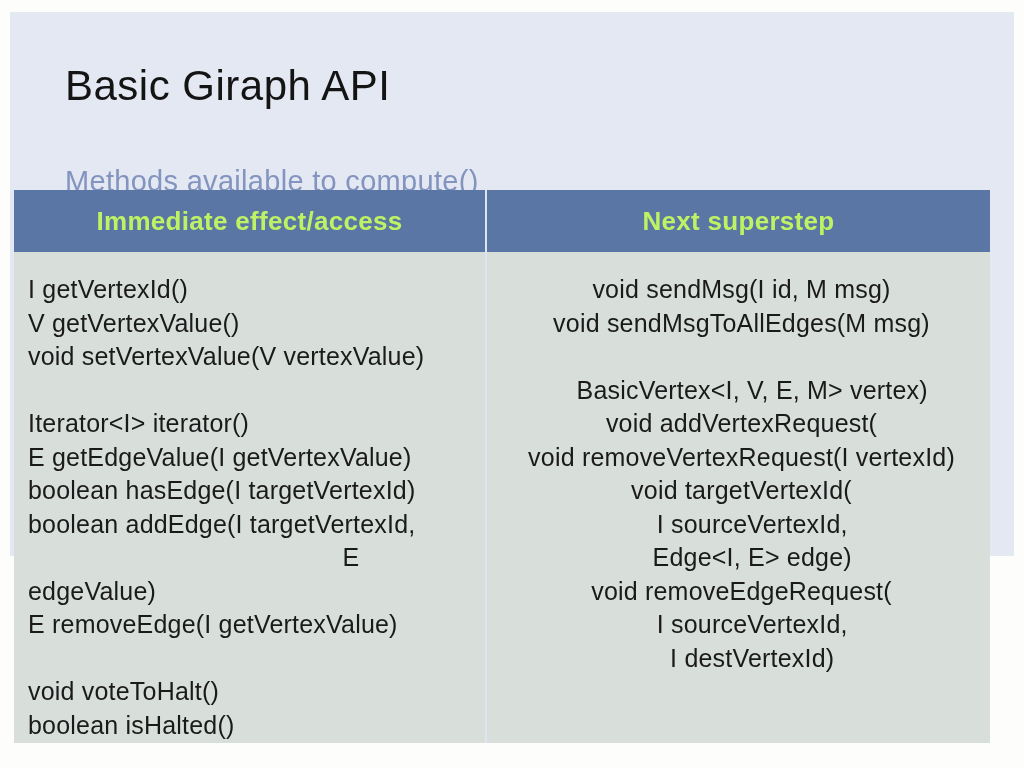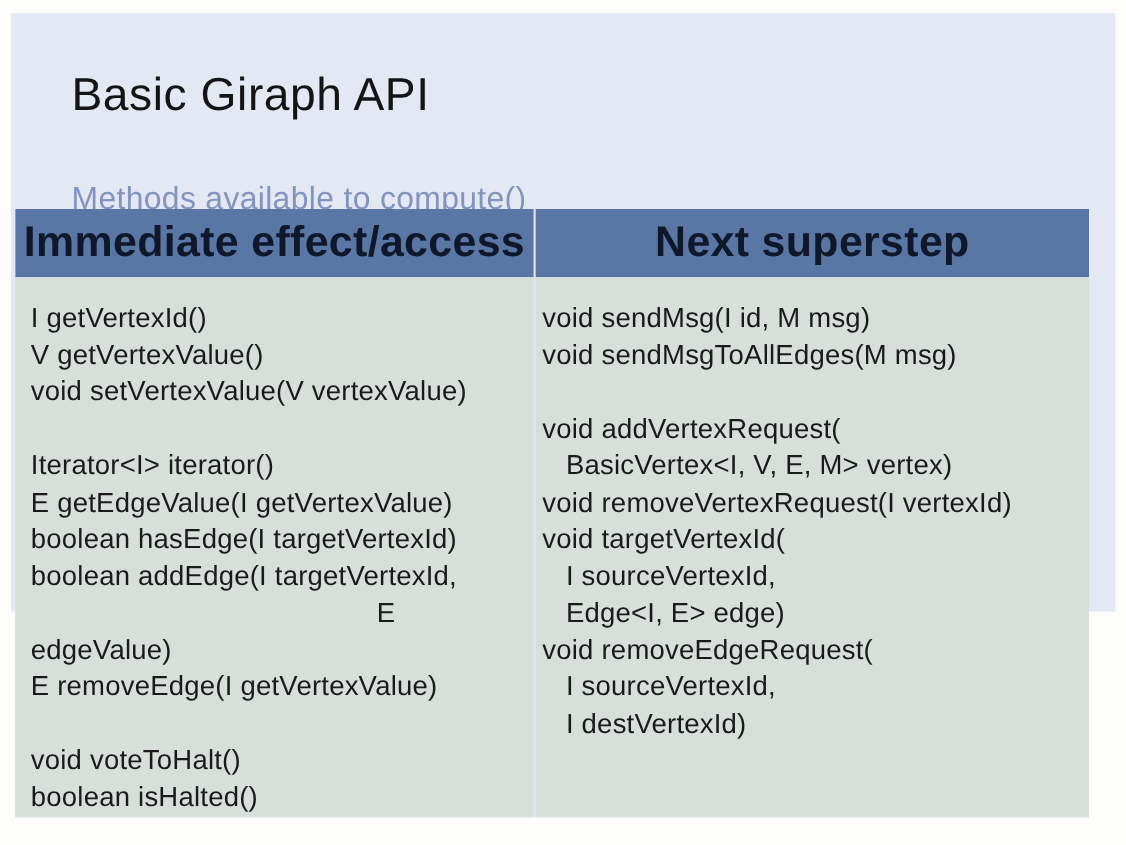--- a/index.html
+++ b/index.html
@@ -48,35 +48,35 @@
     top: 178px;
     width: 976px;
     display: grid;
     grid-template-columns: 471px 503px;
     grid-template-rows: 62px 491px;
     column-gap: 2px;
     background: #dfe5f0; 
   }
   .th {
     background: #5a76a5;
-    color: #0f172a;
-    font-size: 39px;
+    color: #bef264;
+    font-size: 26px;
     font-weight: bold;
     display: flex;
     align-items: center;
     justify-content: center;
     letter-spacing: 0.3px;
   }
   .td {
     background: #d8dfdb;
     padding-top: 21px;
     overflow: hidden;
   }
   .td-left  { padding-left: 14px; }
-  .td-right { padding-left: 6px; }
+  .td-right { padding-left: 6px; text-align: center; }
   .code-line {
     font-size: 25px;
     line-height: 33.5px;
     min-height: 33.5px;
     white-space: pre;
     color: #1a1a1a;
     letter-spacing: 0.2px;
   }
 </style>
 </head>
@@ -105,22 +105,22 @@
           <div class="code-line">edgeValue)</div>
           <div class="code-line">E removeEdge(I getVertexValue)</div>
           <div class="code-line">&nbsp;</div>
           <div class="code-line">void voteToHalt()</div>
           <div class="code-line">boolean isHalted()</div>
         </div>
       <div class="td td-right">
           <div class="code-line">void sendMsg(I id, M msg)</div>
           <div class="code-line">void sendMsgToAllEdges(M msg)</div>
           <div class="code-line">&nbsp;</div>
+          <div class="code-line">   BasicVertex&lt;I, V, E, M&gt; vertex)</div>
           <div class="code-line">void addVertexRequest(</div>
-          <div class="code-line">   BasicVertex&lt;I, V, E, M&gt; vertex)</div>
           <div class="code-line">void removeVertexRequest(I vertexId)</div>
           <div class="code-line">void targetVertexId(</div>
           <div class="code-line">   I sourceVertexId,</div>
           <div class="code-line">   Edge&lt;I, E&gt; edge)</div>
           <div class="code-line">void removeEdgeRequest(</div>
           <div class="code-line">   I sourceVertexId,</div>
           <div class="code-line">   I destVertexId)</div>
           <div class="code-line">&nbsp;</div>
           <div class="code-line">&nbsp;</div>
         </div>

